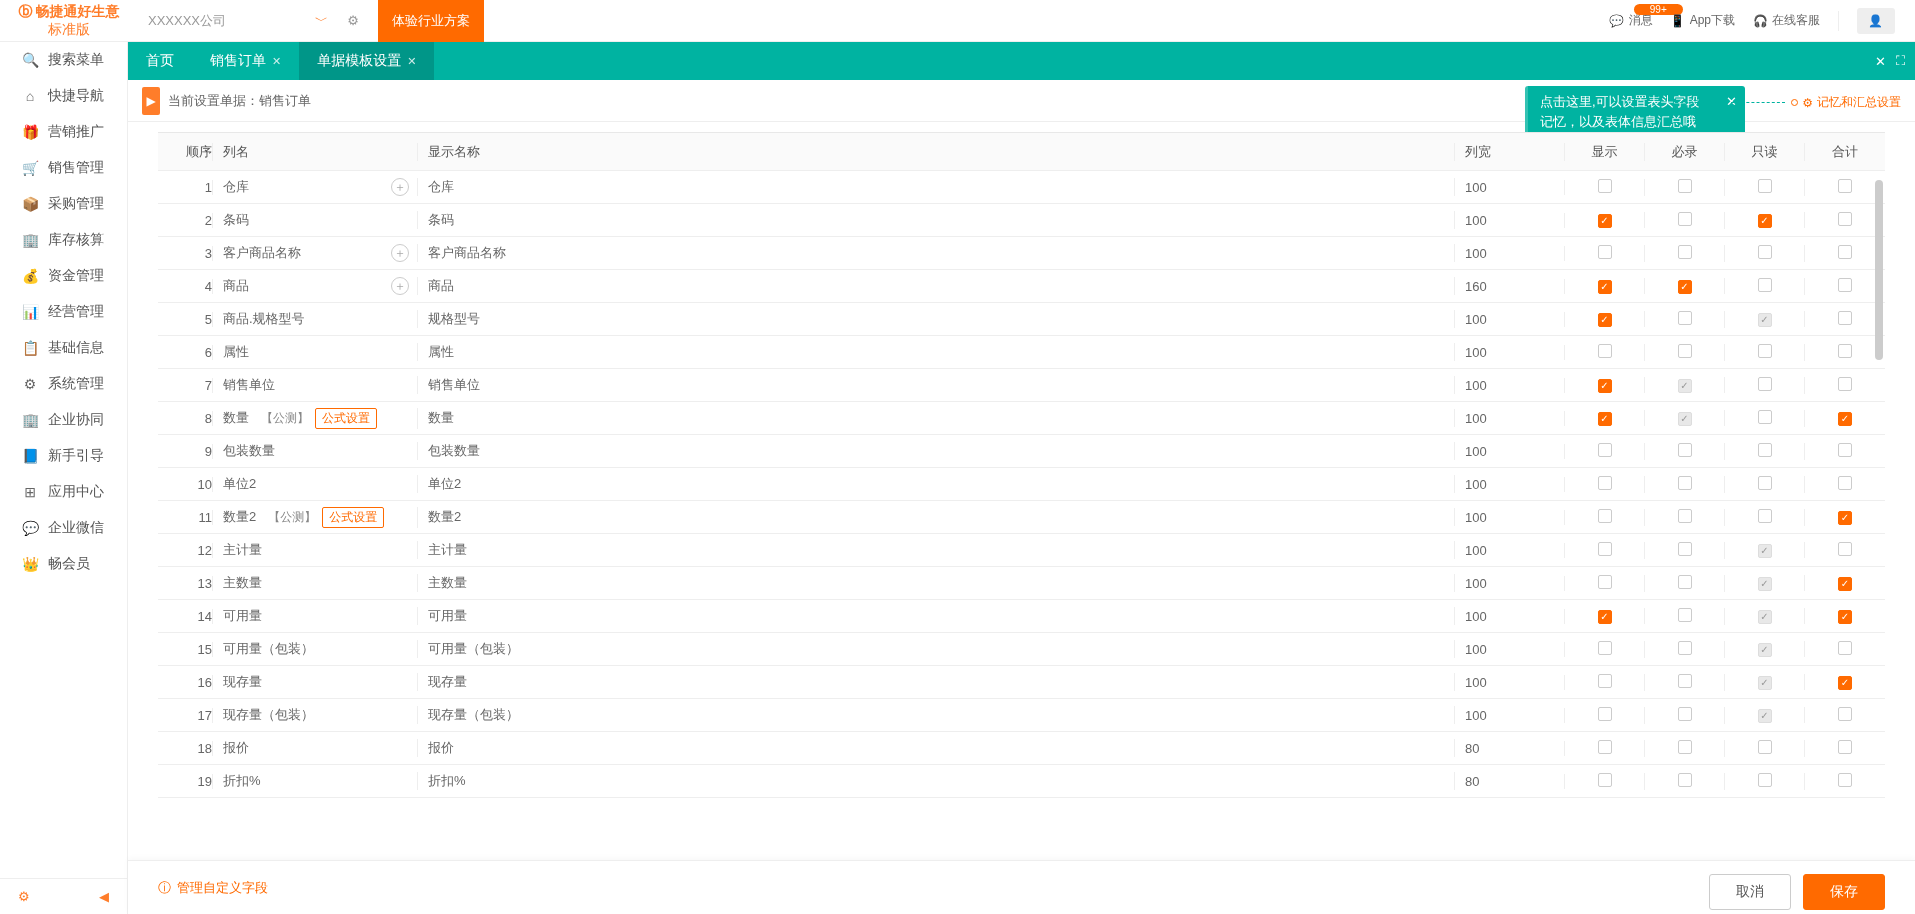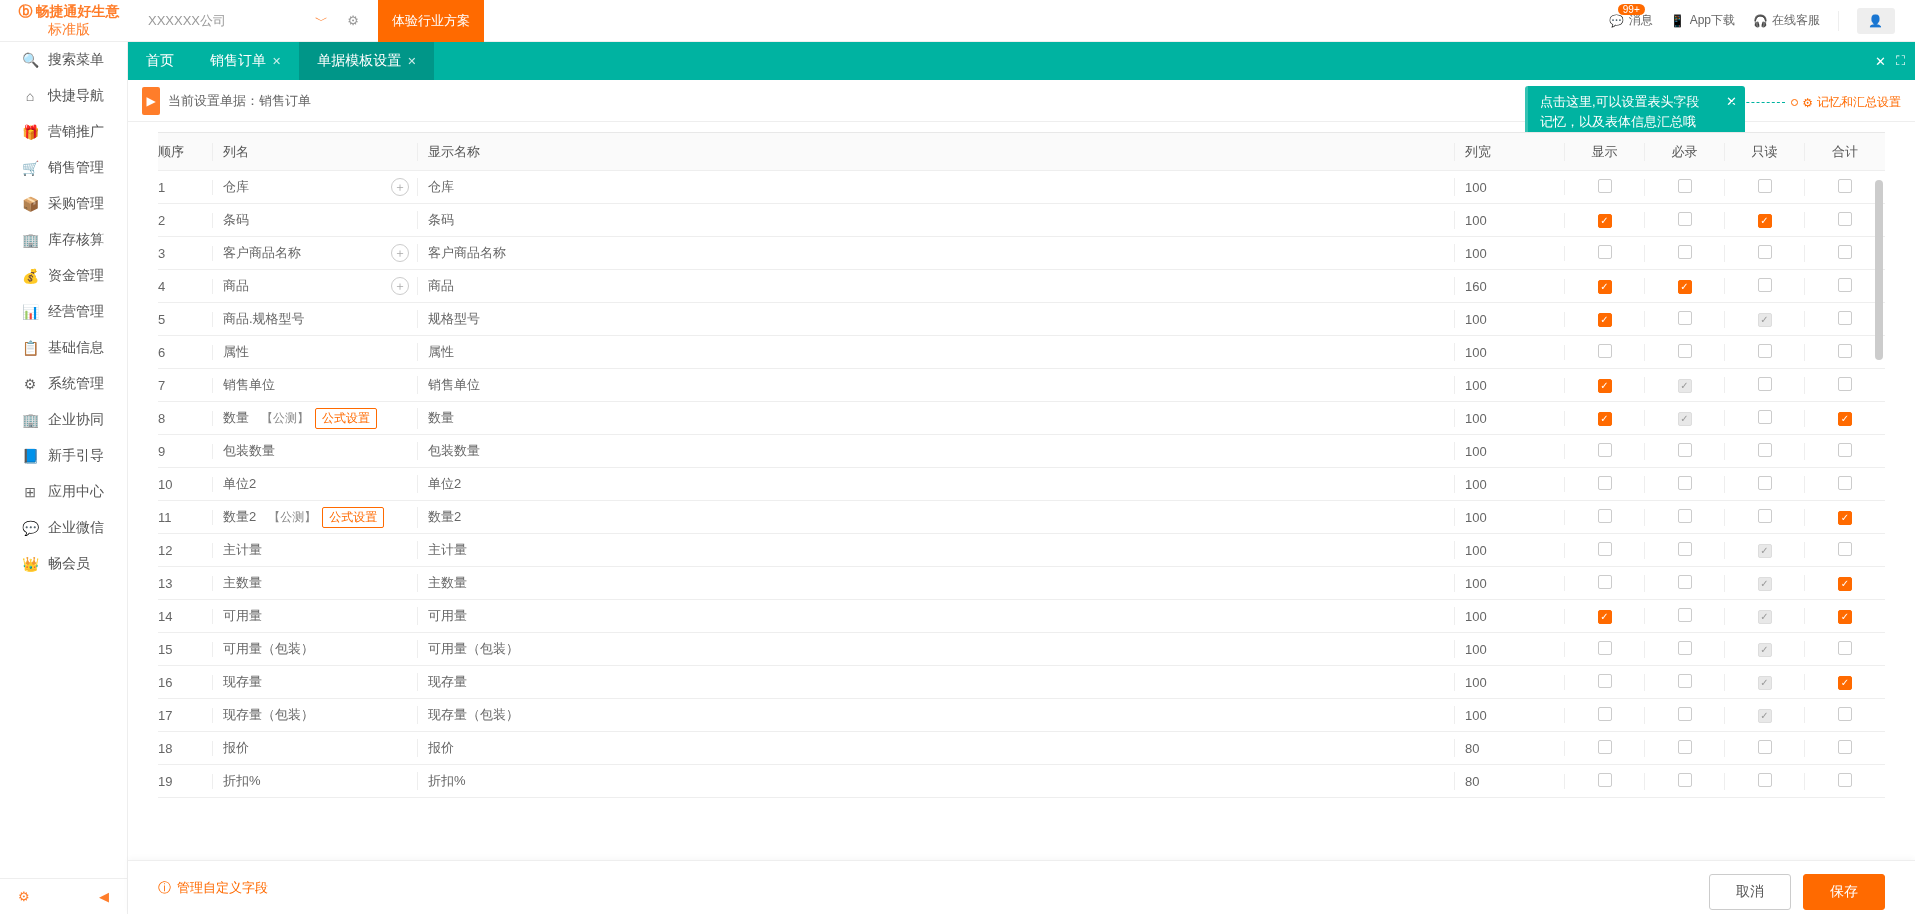--- a/index.html
+++ b/index.html
@@ -8,21 +8,21 @@
   
   .top-header { height: 42px; background: #fff; display: flex; align-items: center; border-bottom: 1px solid #eee; }
   .logo-area { width: 128px; display: flex; flex-direction: column; align-items: center; justify-content: center; padding-left: 10px; }
   .logo-main { color: #ff7d2a; font-size: 14px; font-weight: bold; display: flex; align-items: center; gap: 3px; }
   .logo-sub { color: #ff7d2a; font-size: 14px; }
   .company-select { width: 200px; height: 30px; border: none; color: #999; display: flex; align-items: center; justify-content: space-between; padding: 0 10px; margin-left: 10px; cursor: pointer; }
   .gear-box { width: 30px; height: 30px; display: flex; align-items: center; justify-content: center; color: #999; cursor: pointer; }
   .promo-btn { background: #ff6a00; color: #fff; border: none; padding: 24px 14px; border-radius: 3px; margin-left: 10px; cursor: pointer; font-size: 13px; }
   .top-right { margin-left: auto; display: flex; align-items: center; gap: 18px; padding-right: 20px; color: #666; }
   .top-right-item { display: flex; align-items: center; gap: 4px; cursor: pointer; position: relative; font-size: 12px; }
-  .badge { position: absolute; top: -8px; left: 8px; background: #ff6a00; color: #fff; font-size: 10px; padding: 0px 5px; border-radius: 8px; }
+  .badge { position: absolute; top: -8px; left: 24px; background: #ff6a00; color: #fff; font-size: 10px; padding: 0px 16px; border-radius: 8px; }
   .avatar { width: 38px; height: 26px; background: #eee; border-radius: 3px; display:flex; align-items:center; justify-content:center; color:#ccc; }
   
   
   .layout { display: flex; height: calc(914px - 42px); }
   .sidebar { width: 128px; background: #fff; border-right: 1px solid #eee; display: flex; flex-direction: column; }
   .side-item { height: 36px; display: flex; align-items: center; gap: 10px; padding-left: 22px; color: #555; cursor: pointer; font-size: 14px; }
   .side-item .icon { width: 16px; text-align: center; color: #666; }
   .side-footer { margin-top: auto; height: 36px; display: flex; align-items: center; justify-content: space-between; padding: 0 18px; color: #ff7d2a; border-top: 1px solid #eee;}
   
   .main { flex: 1; display: flex; flex-direction: column; background: #fff; position: relative; }
@@ -49,21 +49,21 @@
   .section-tabs { height: 40px; display: flex; align-items: flex-end; padding-left: 30px; gap: 0; }
   .section-tab { padding: 10px 20px; border: 1px solid transparent; color: #666; cursor: pointer; font-size: 13px; }
   .section-tab.active { border: 1px solid #e8e8e8; border-bottom: 1px solid #fff; color: #ff6a00; border-radius: 3px 3px 0 0; }
   
   
   .table-wrap { flex: 1; overflow: hidden; padding: 10px 30px 0 30px; position: relative; }
   .grid { width: 100%; border-top: 1px solid #e8e8e8; }
   .grid-head, .grid-row { display: flex; align-items: center; border-bottom: 1px solid #eee; }
   .grid-head { height: 38px; background: #fafafa; font-weight: 500; color: #555; }
   .grid-row { height: 33px; color: #666; font-size: 13px; }
-  .col-seq { width: 55px; text-align: left; border-right: 1px solid #eee; }
+  .col-seq { width: 55px; text-align: right; border-right: 1px solid #eee; }
   .col-name { width: 205px; padding-left: 10px; border-right: 1px solid #eee; display: flex; align-items: center; gap: 6px; position: relative; }
   .col-disp { flex: 1; padding-left: 10px; border-right: 1px solid #eee; }
   .col-w { width: 110px; padding-left: 10px; border-right: 1px solid #eee; }
   .col-chk { width: 80px; text-align: center; border-right: 1px solid #eee; }
   .col-chk:last-child { border-right: none; }
   .add-circle { margin-left: auto; margin-right: 8px; width: 18px; height: 18px; border: 1px solid #ccc; border-radius: 50%; display: flex; align-items: center; justify-content: center; color: #aaa; font-size: 12px; cursor: pointer; }
   .formula-tag { color: #888; font-size: 12px; margin-left: 6px; }
   .formula-link { color: #ff6a00; border: 1px solid #ff6a00; padding: 1px 6px; border-radius: 2px; font-size: 12px; cursor: pointer; }
   
   

